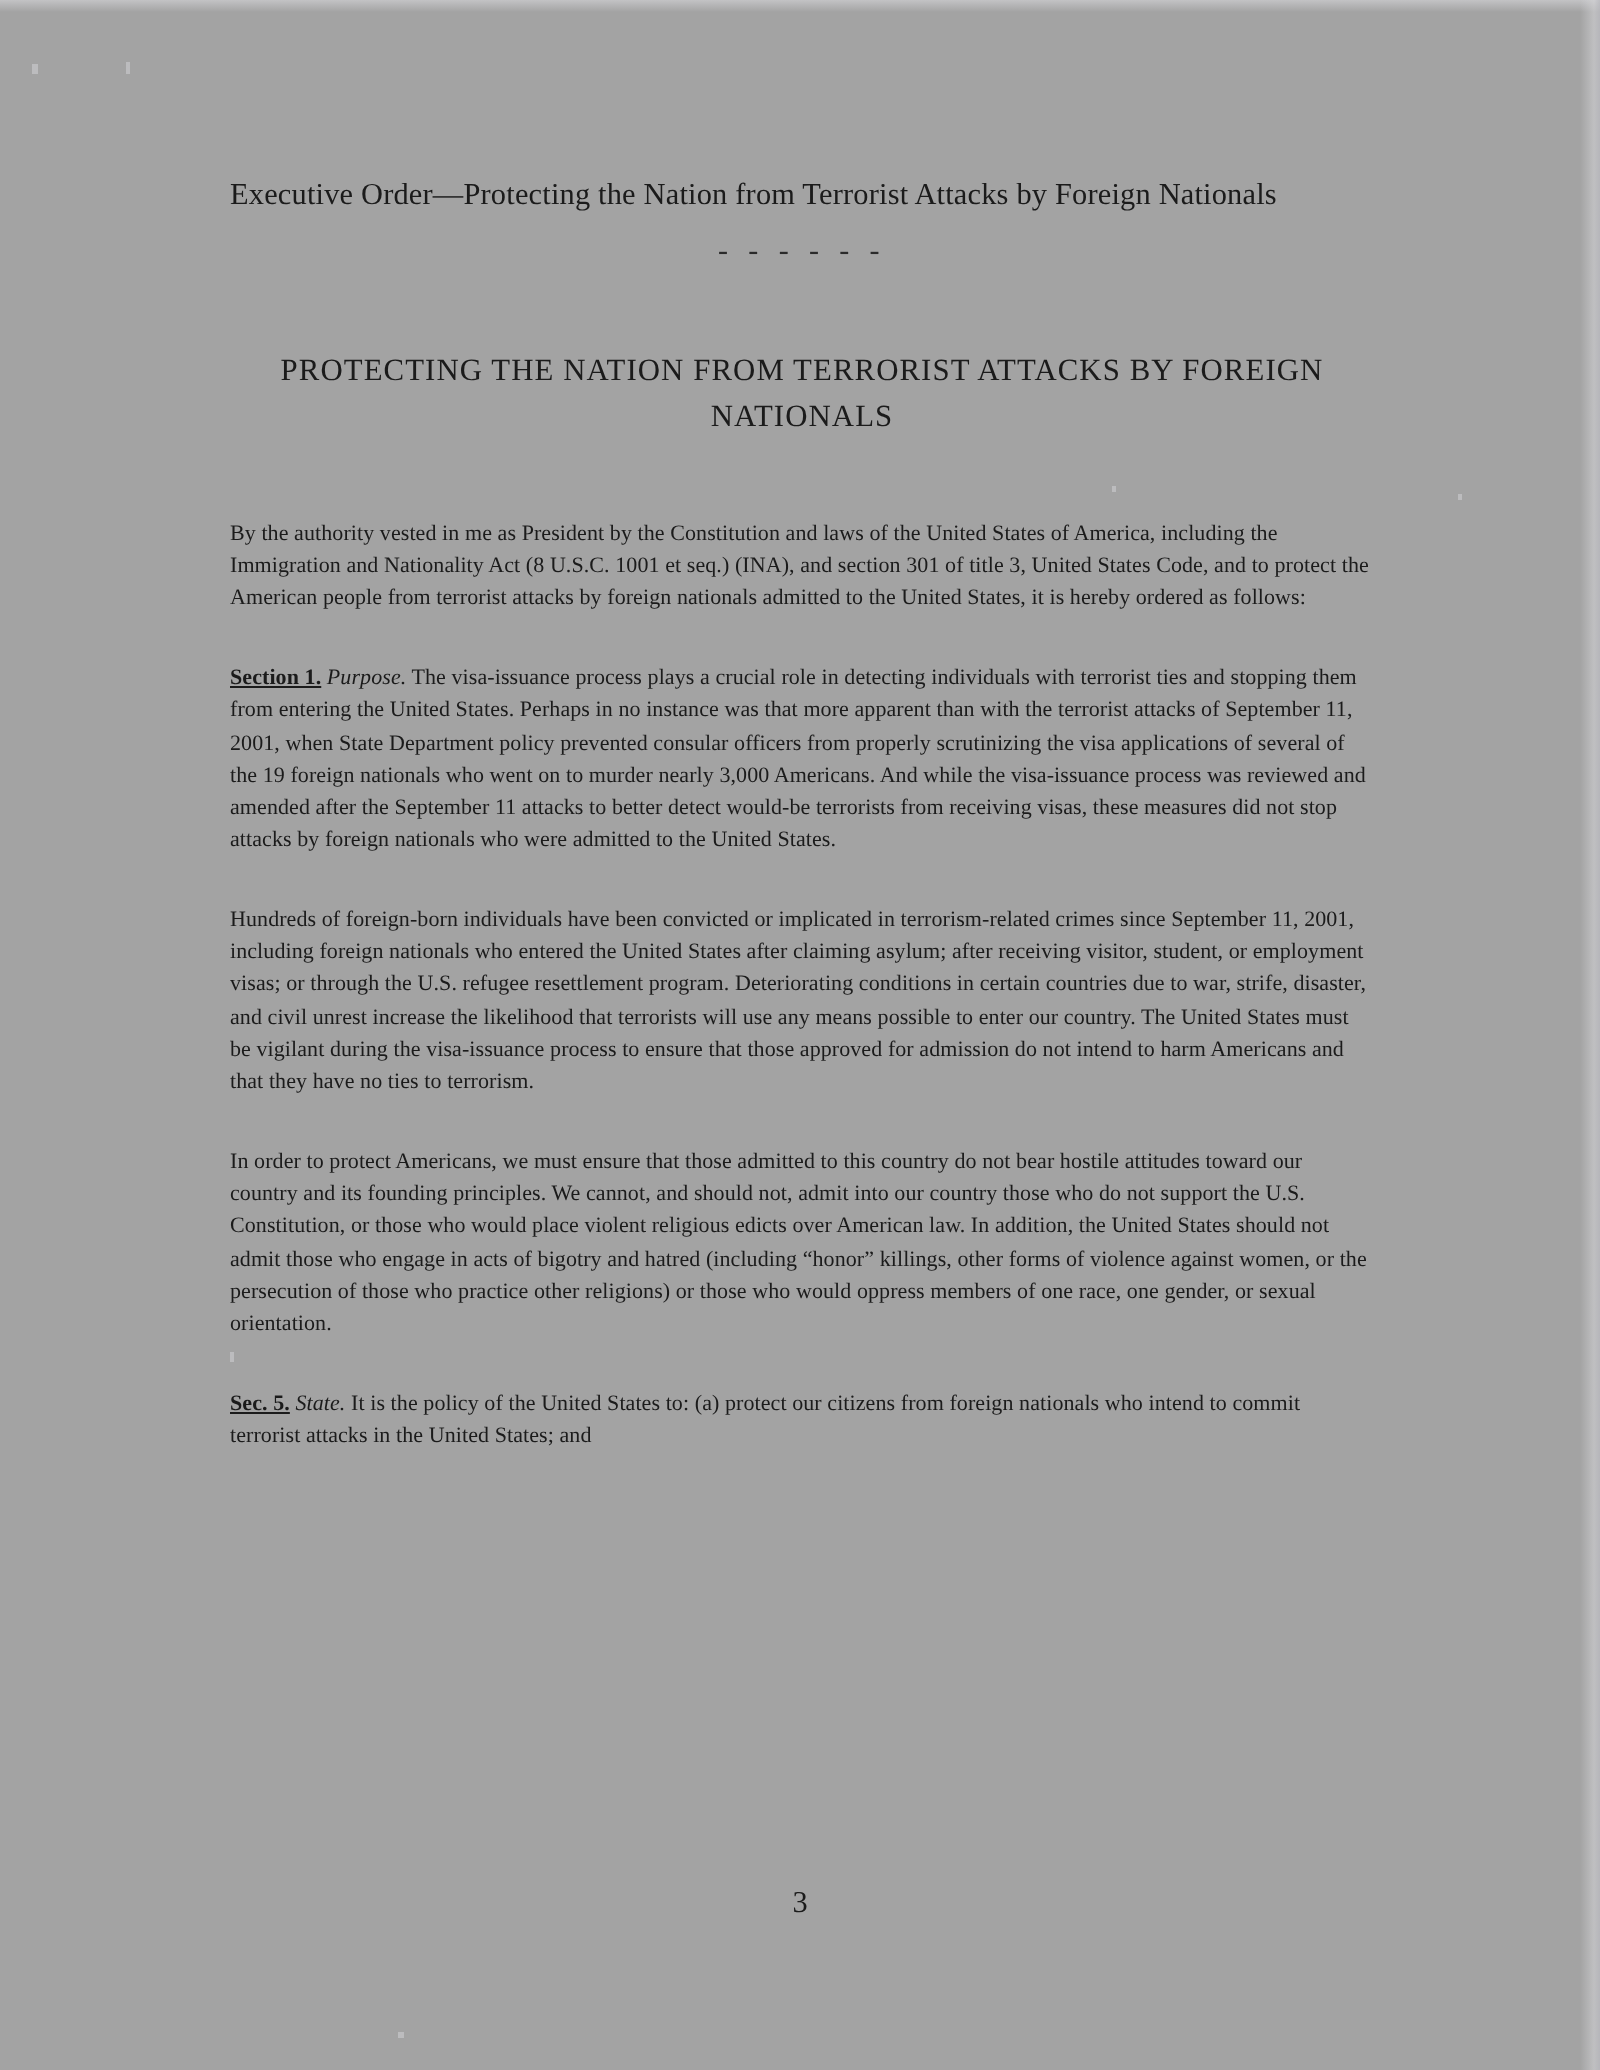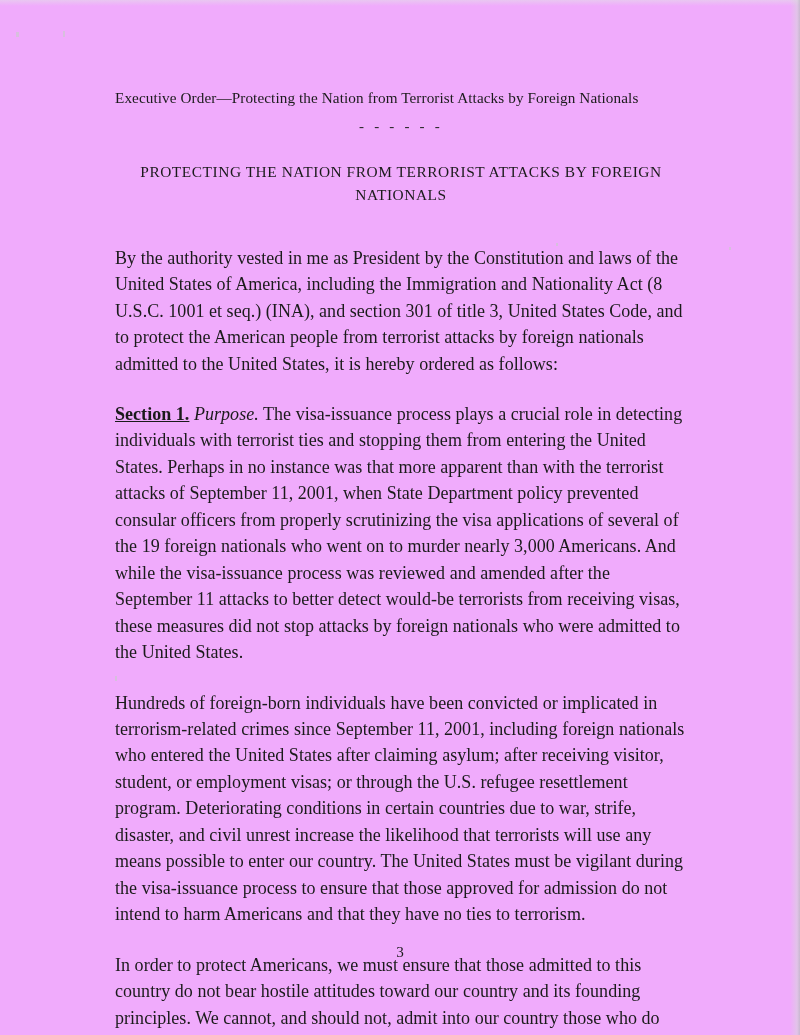--- a/index.html
+++ b/index.html
@@ -9,21 +9,21 @@
     background: #ffffff;
   }
   body {
     font-family: "Liberation Serif", "DejaVu Serif", serif;
   }
   #page {
     position: relative;
     width: 800px;
     height: 1035px;
     margin: 0 auto;
-    background: #f0abfc;
+    background: #a3a3a3;
     overflow: hidden;
     color: #1b1b1b;
   }
   
   .scan-edge-right {
     position: absolute;
     top: 0;
     right: 0;
     width: 10px;
     height: 100%;
@@ -66,30 +66,30 @@
     letter-spacing: 0.7px;
   }
   .rule-dashes {
     margin-top: 9px;
     text-align: center;
     font-size: 15px;
     letter-spacing: 3.2px;
     color: #2a2a2a;
   }
   .doc-title {
-    margin-top: 25px;
+    margin-top: 39px;
     text-align: center;
     font-size: 15.4px;
     line-height: 1.5;
     letter-spacing: 0.55px;
   }
   p.body-para {
     margin: 0;
     margin-top: 24px;
-    font-size: 18px;
+    font-size: 11px;
     line-height: 1.47;
     text-align: left;
     letter-spacing: 0.04px;
   }
   p.body-para.first {
     margin-top: 39px;
   }
   .sec-marker {
     font-weight: bold;
     text-decoration: underline;

